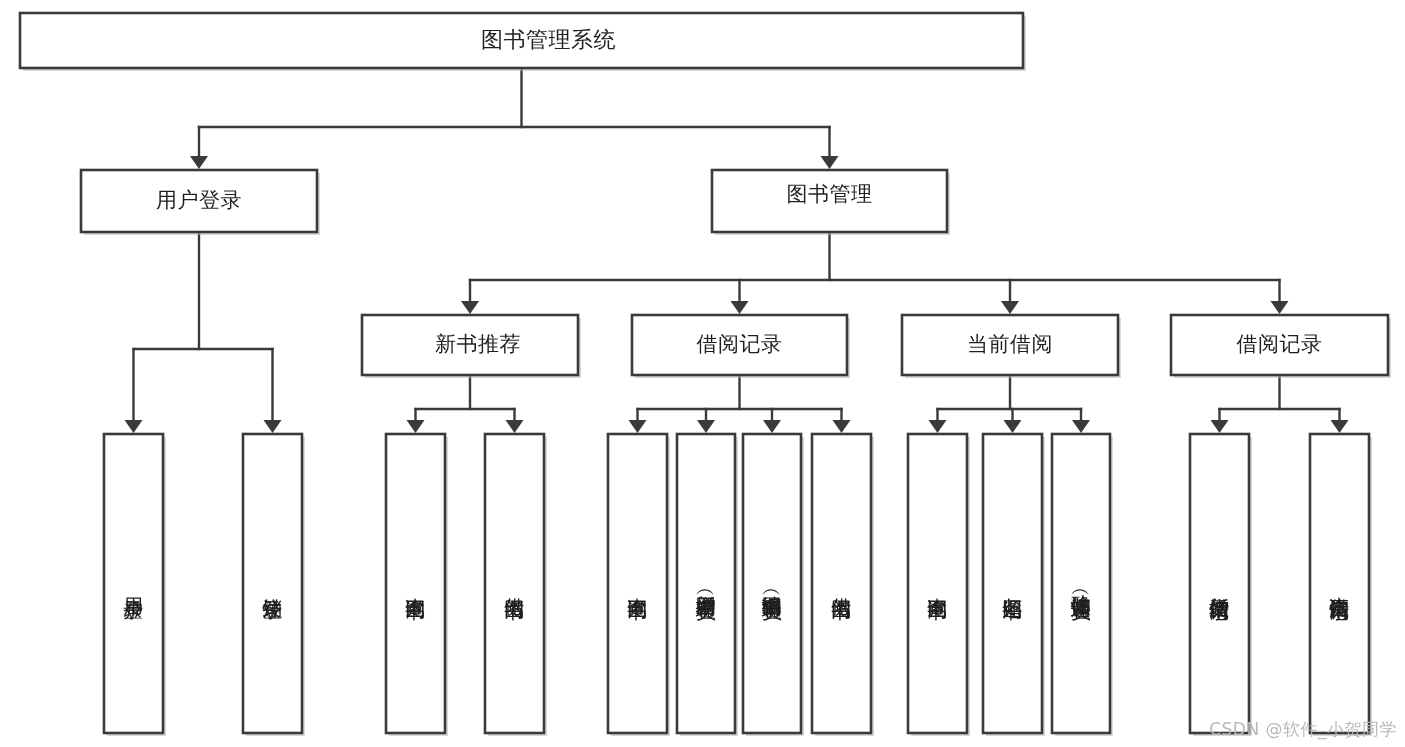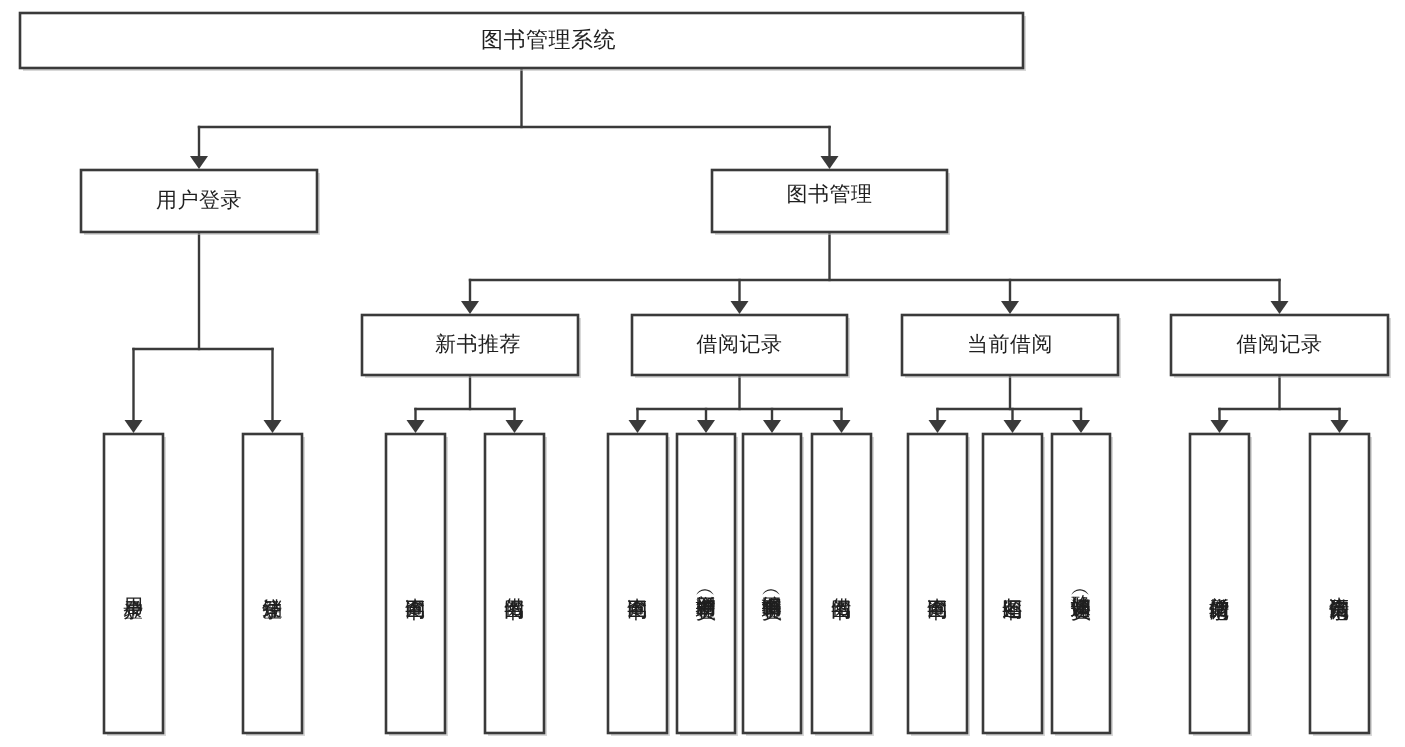--- a/index.html
+++ b/index.html
@@ -227,13 +227,14 @@
       <div class="node-label-v" style="left: 983px; top: 434px; width: 59px; height: 299px;">归还图书</div>
       <div class="hit" title="归还图书" style="left: 983px; top: 434px; width: 59px; height: 299px;"></div>
       <div class="node-label-v" style="left: 1052px; top: 434px; width: 58px; height: 299px;">确认归还（管理员）</div>
       <div class="hit" title="确认归还（管理员）" style="left: 1052px; top: 434px; width: 58px; height: 299px;"></div>
       <div class="node-label-v" style="left: 1190px; top: 434px; width: 59px; height: 299px;">新增借阅记录</div>
       <div class="hit" title="新增借阅记录" style="left: 1190px; top: 434px; width: 59px; height: 299px;"></div>
       <div class="node-label-v" style="left: 1310px; top: 434px; width: 59px; height: 299px;">查询借阅记录</div>
       <div class="hit" title="查询借阅记录" style="left: 1310px; top: 434px; width: 59px; height: 299px;"></div>
     </div>
 
+  <div id="watermark">CSDN @软件_小贺同学</div>
 </div>
 
 </body></html>

